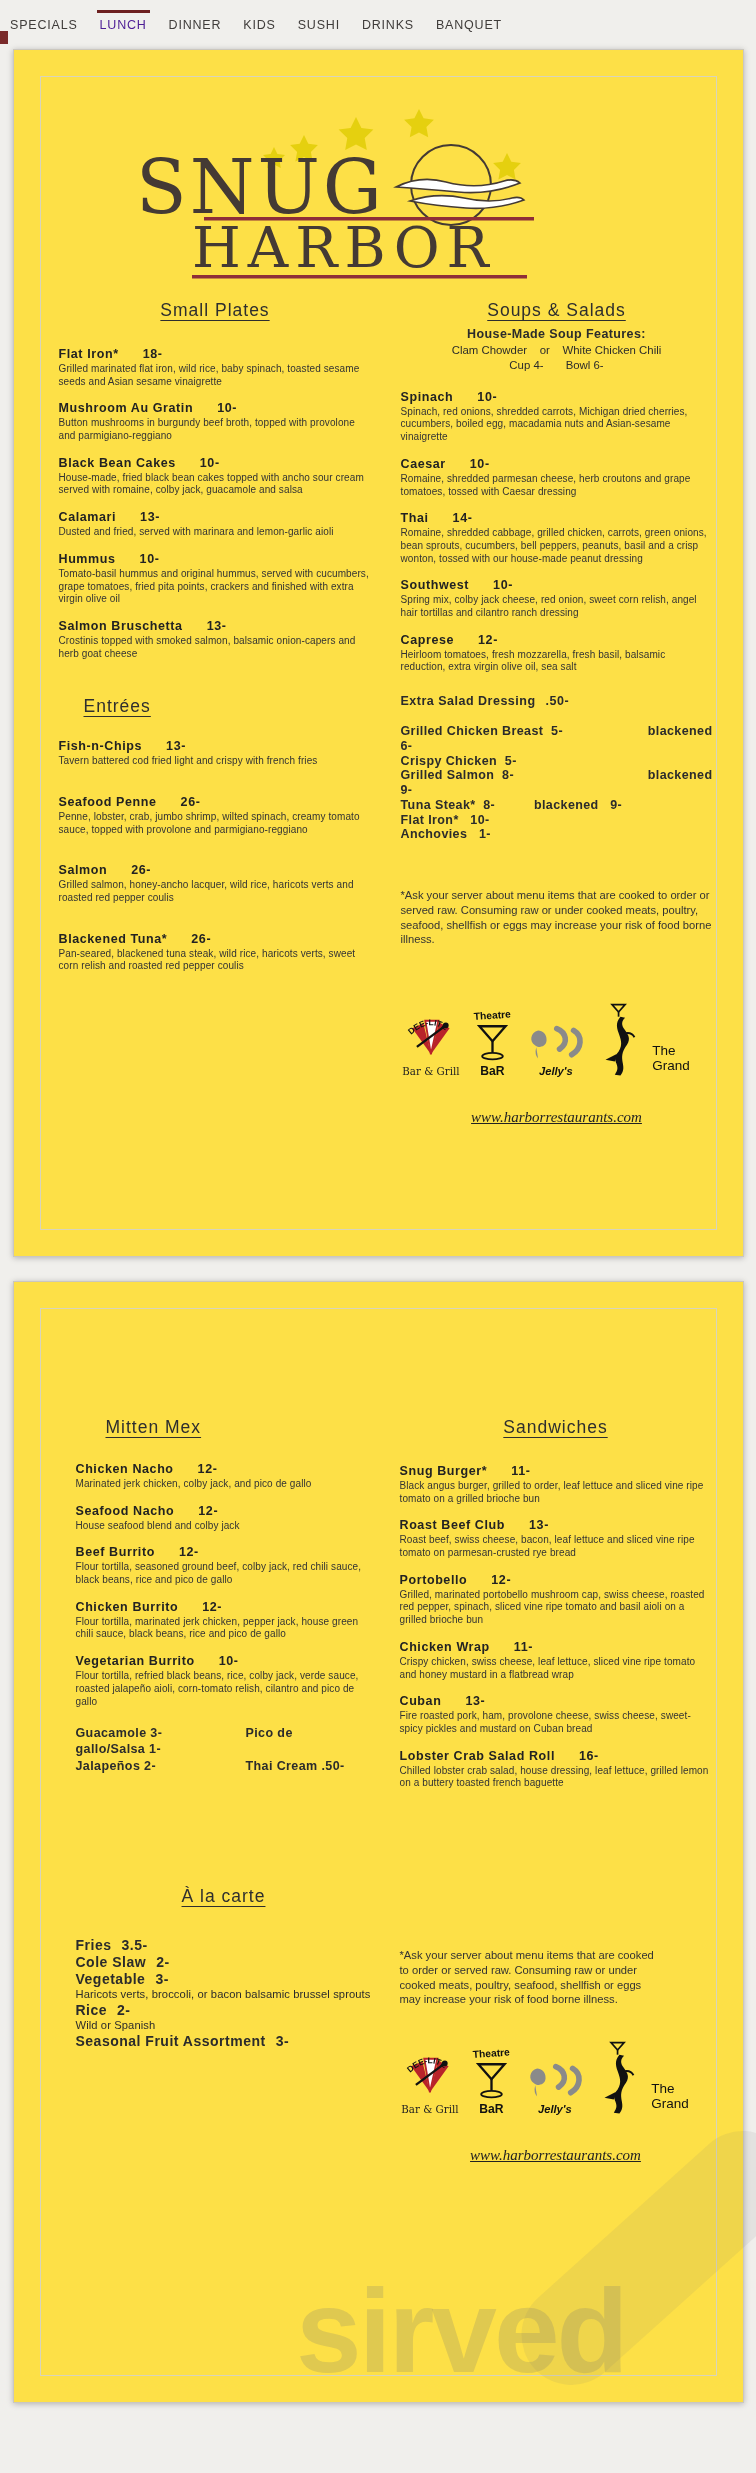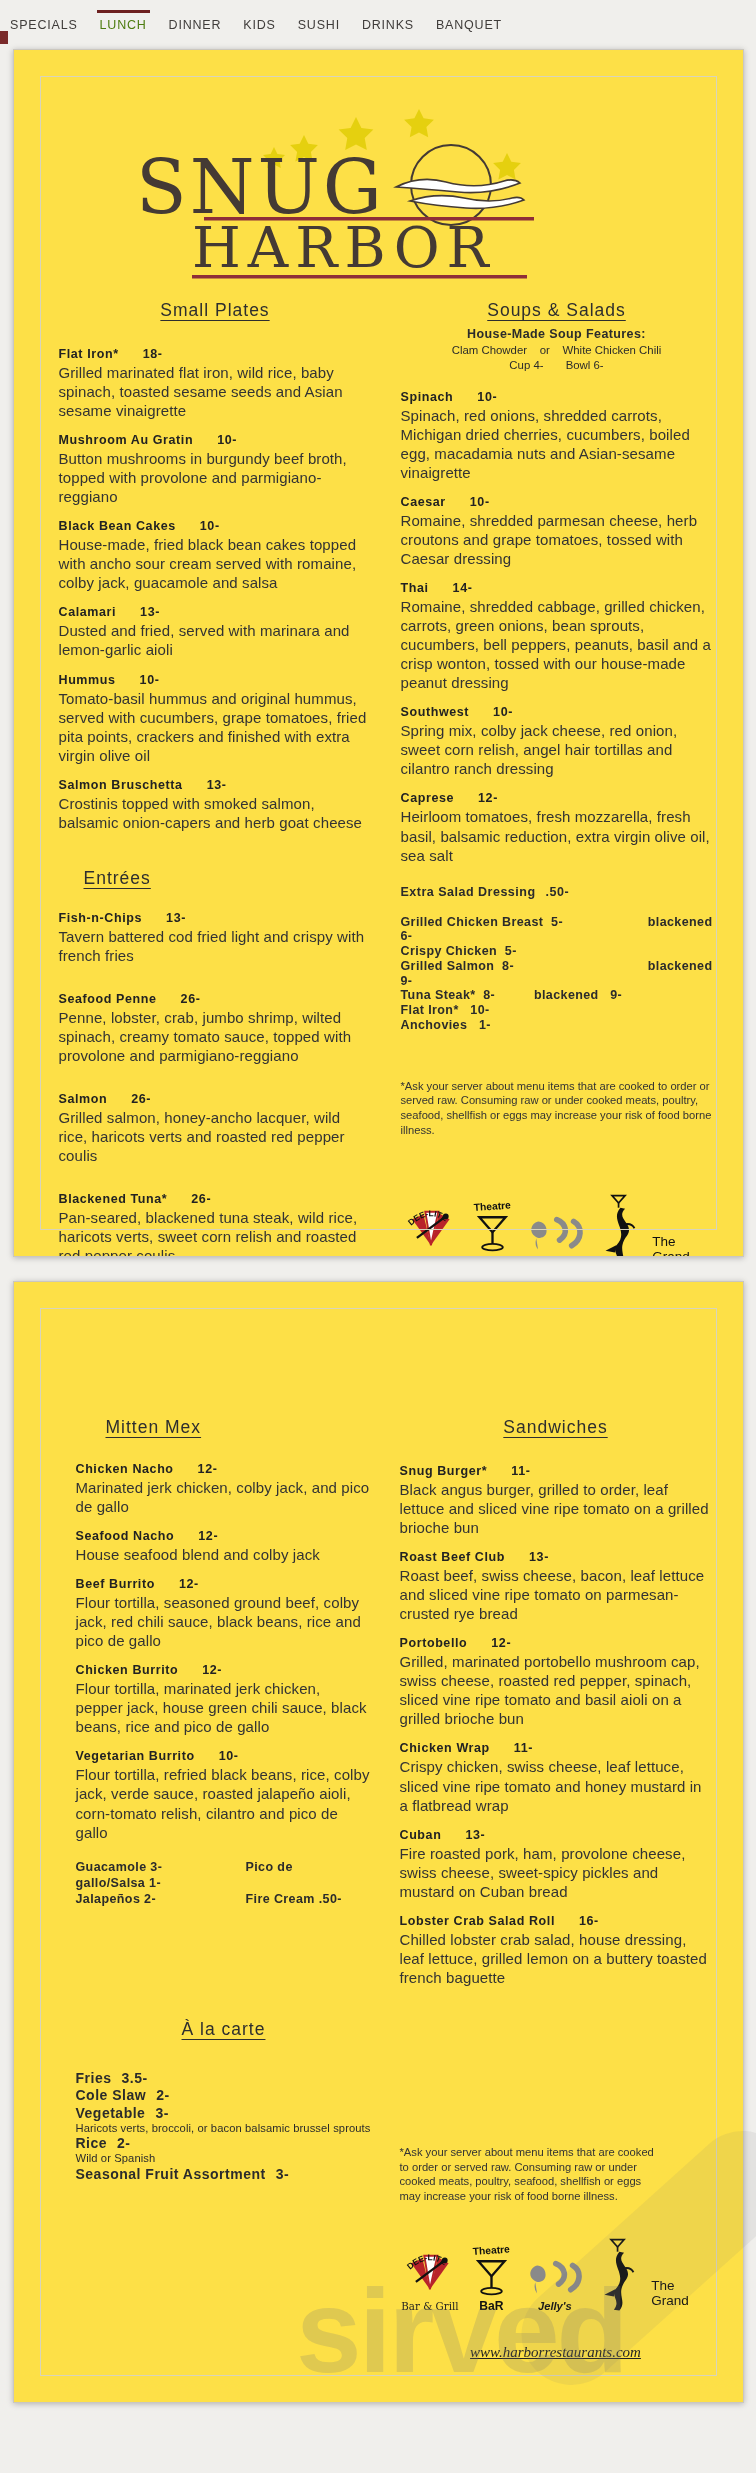--- a/index.html
+++ b/index.html
@@ -6,21 +6,21 @@
   html,body{margin:0;padding:0;}
   body{
     width:756px;height:2473px;position:relative;overflow:hidden;
     background:#f0efec;
     font-family:"Liberation Sans", sans-serif;
     color:#2b2b2b;
   }
   
   .nav{display:flex;gap:22px;padding:18px 0 0 10px;height:40px;box-sizing:border-box;}
   .tab{font-size:12.5px;letter-spacing:.8px;color:#3f3c3a;text-decoration:none;cursor:pointer;position:relative;white-space:nowrap;}
-  .tab.active{color:#4d7c0f;}
+  .tab.active{color:#4c1d95;}
   .tab.active::before{content:"";position:absolute;top:-8px;left:-3px;right:-3px;height:2.5px;background:#6d2020;}
   .corner-block{position:absolute;left:0;top:31px;width:8px;height:13px;background:#7a2a2a;}
   
   .card{position:relative;margin:0 auto;width:731px;background:#fde047;border:1px solid #cbc7bf;
         box-shadow:0 1px 6px rgba(0,0,0,.25);box-sizing:border-box;overflow:hidden;}
   .card1{margin-top:9px;height:1208px;}
   .card2{margin-top:24px;height:1122px;}
   .inner-frame{position:absolute;inset:26px;border:1px solid #d8d4bc;pointer-events:none;}
   
   .logo-wrap{margin:55px 0 0 120px;width:400px;height:187px;}
@@ -37,21 +37,21 @@
   .sec-title.center{text-align:center;}
   .sec-title.left{text-align:left;margin-top:36px;margin-bottom:22px;margin-left:25px;}
   .sec-title.offset{width:fit-content;margin-left:30px;margin-bottom:24px;}
   .sec-title.soups{margin-bottom:6px;}
   .sec-title.alacarte{margin-top:112px;margin-bottom:30px;text-align:center;}
   
   .menu-item{margin-bottom:13px;}
   .entrees .menu-item{margin-bottom:27px;}
   .item-head{font-size:12.5px;font-weight:700;letter-spacing:.6px;color:#222;margin-bottom:2px;}
   .item-price{margin-left:24px;}
-  .item-desc{font-size:15px;line-height:1.27;color:#333;letter-spacing:.1px;}
+  .item-desc{font-size:10px;line-height:1.27;color:#333;letter-spacing:.1px;}
   .item-desc:empty{display:none;}
   
   .soup-sub{text-align:center;font-size:12.5px;font-weight:700;letter-spacing:.4px;margin-bottom:2px;}
   .soup-line,.soup-prices{text-align:center;font-size:11.4px;white-space:pre-wrap;line-height:1.35;}
   .soup-block{margin-bottom:16px;}
   
   .extra-line{font-size:12.5px;font-weight:700;letter-spacing:.5px;margin:20px 0 16px;}
   .extra-line .p{margin-left:10px;}
   .addons{font-size:12.5px;font-weight:700;letter-spacing:.4px;}
   .addon-line{display:flex;justify-content:space-between;white-space:pre-wrap;line-height:1.18;}
@@ -331,21 +331,21 @@
               <span>Pico de</span>
             </div>
 
             <div class="mex-row">
               <span class="l">gallo/Salsa 1-</span>
               <span></span>
             </div>
 
             <div class="mex-row">
               <span class="l">Jalapeños  2-</span>
-              <span>Fire Cream .50-</span>
+              <span>Thai Cream .50-</span>
             </div>
           </div>
       </section>
 
       <section>
         <h2 class="sec-title alacarte">À la carte</h2>
         <div>
 
             <div class="alc-item">
               <div class="alc-head"><span>Fries</span><span class="item-price">3.5-</span></div>

